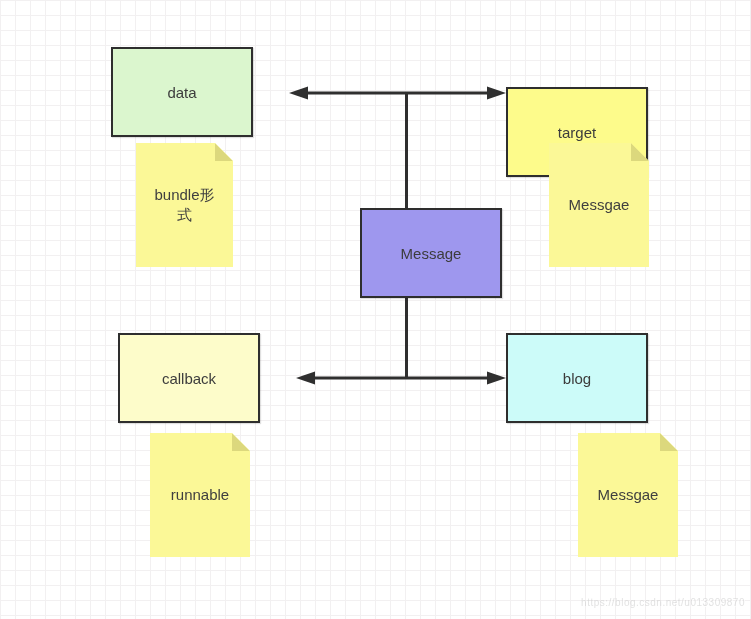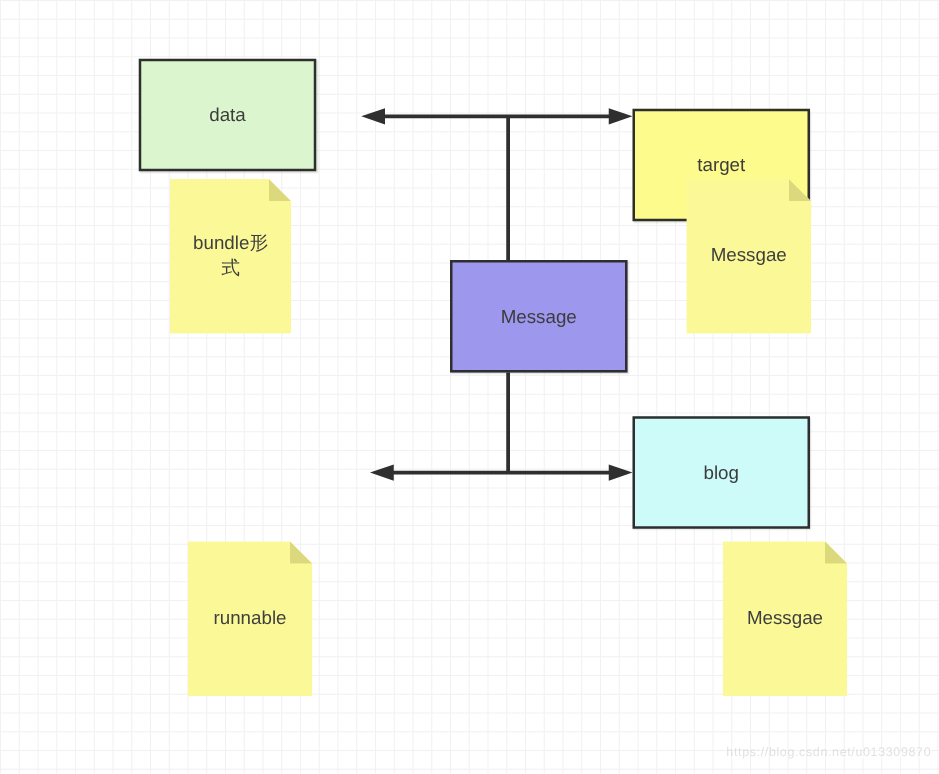--- a/index.html
+++ b/index.html
@@ -103,20 +103,21 @@
     <polygon points="296,378 315,371.5 315,384.5" fill="#2f2f2f"></polygon>
     <polygon points="506,378 487,371.5 487,384.5" fill="#2f2f2f"></polygon>
   </svg>
 
   <div class="node node-data" style="background: rgb(219, 246, 206);">data</div>
 
   <div class="node node-target" style="background: rgb(253, 251, 139);">target</div>
 
   <div class="node node-message" style="background: rgb(158, 151, 238);">Message</div>
 
+  <div class="node node-callback" style="background: rgb(253, 252, 202);">callback</div>
 
   <div class="node node-next" style="background: rgb(204, 251, 249);">blog</div>
 
   <div class="note note-bundle" style="background: rgb(251, 248, 151);">
     <span class="fold" style="background: rgb(220, 216, 125);"></span>
     <span class="note-label">bundle形式</span>
   </div>
 
   <div class="note note-handler" style="background: rgb(251, 248, 151);">
     <span class="fold" style="background: rgb(220, 216, 125);"></span>

